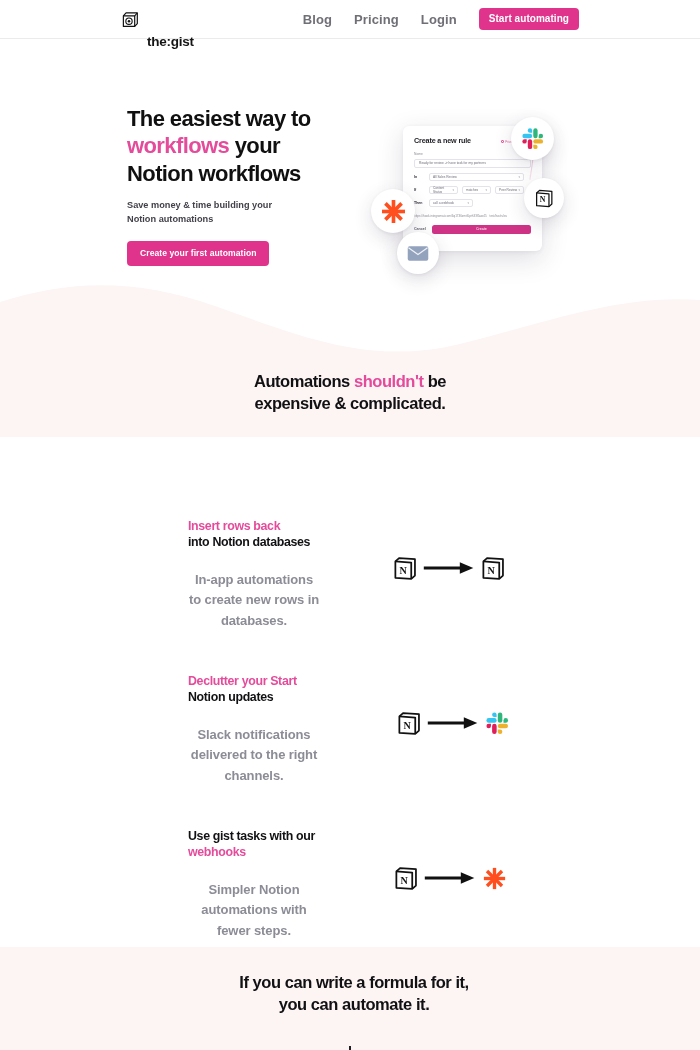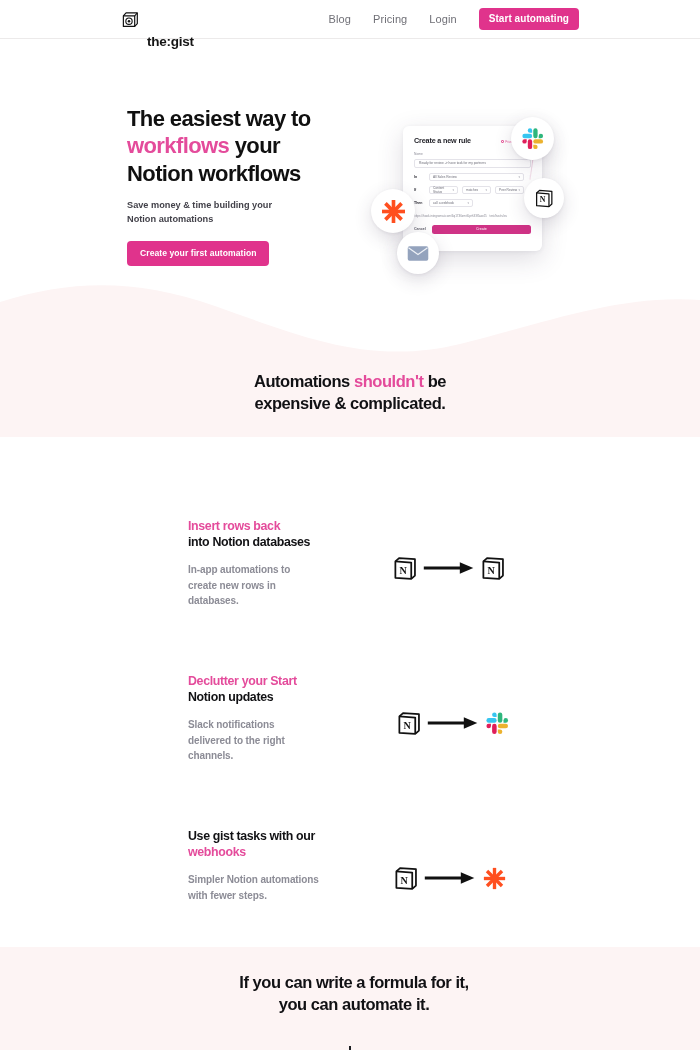--- a/index.html
+++ b/index.html
@@ -21,22 +21,23 @@
     display: flex; align-items: center;
     z-index: 40;
   }
   .brand { display: flex; align-items: center; gap: 7px; margin-left: 121px; }
   .brand-mark { width: 19px; height: 19px; display: block; }
   .brand-text {
     font-size: 13.5px; font-weight: 700; color: #141414; letter-spacing: -0.25px; margin-top: 44px;
   }
   .nav-right { display: flex; align-items: center; gap: 22px; margin-left: auto; margin-right: 121px; }
   .nav-link {
-    font-size: 11px; color: #6f6f76; text-decoration: none; letter-spacing: .1px;
+    font-size: 13px; color: #6f6f76; text-decoration: none; letter-spacing: .1px;
     white-space: nowrap;
+    font-weight: bold;
   }
   .nav-cta {
     background: #e0338c; color: #ffffff; font-size: 10px; font-weight: 700;
     padding: 6px 10px; border-radius: 4px; border: none; white-space: nowrap;
     letter-spacing: .05px; line-height: 1;
   }
 
   
   .hero { position: absolute; top: 39px; left: 0; width: 700px; height: 250px; }
   .hero-copy { position: absolute; left: 127px; top: 66px; width: 250px; }
@@ -122,22 +123,22 @@
 
   
   .features { position: absolute; left: 0; top: 488px; width: 660px; }
   .feature { position: relative; height: 155px; }
   .f-copy { position: absolute; left: 188px; top: 31px; width: 132px; }
   .f-title {
     font-size: 12.4px; font-weight: 700; line-height: 1.26; color: #111114;
     letter-spacing: -.35px;
   }
   .f-desc {
-    margin-top: 12px; font-size: 10px; font-weight: 700; line-height: 1.55;
-    color: #8c8c96; letter-spacing: -.1px;
+    margin-top: 20px; font-size: 13px; font-weight: 700; line-height: 1.55;
+    color: #8c8c96; letter-spacing: -.1px; text-align: center;
   }
   .f-art {
     position: absolute; left: 388px; top: 60px; width: 140px; height: 40px;
     display: flex; align-items: center; gap: 0;
   }
   .arrow { width: 54px; height: 22px; flex: none; }
   .icon-slot { width: 34px; height: 34px; flex:none; display:flex; align-items:center; justify-content:center; }
 
   
   .footer-band {

